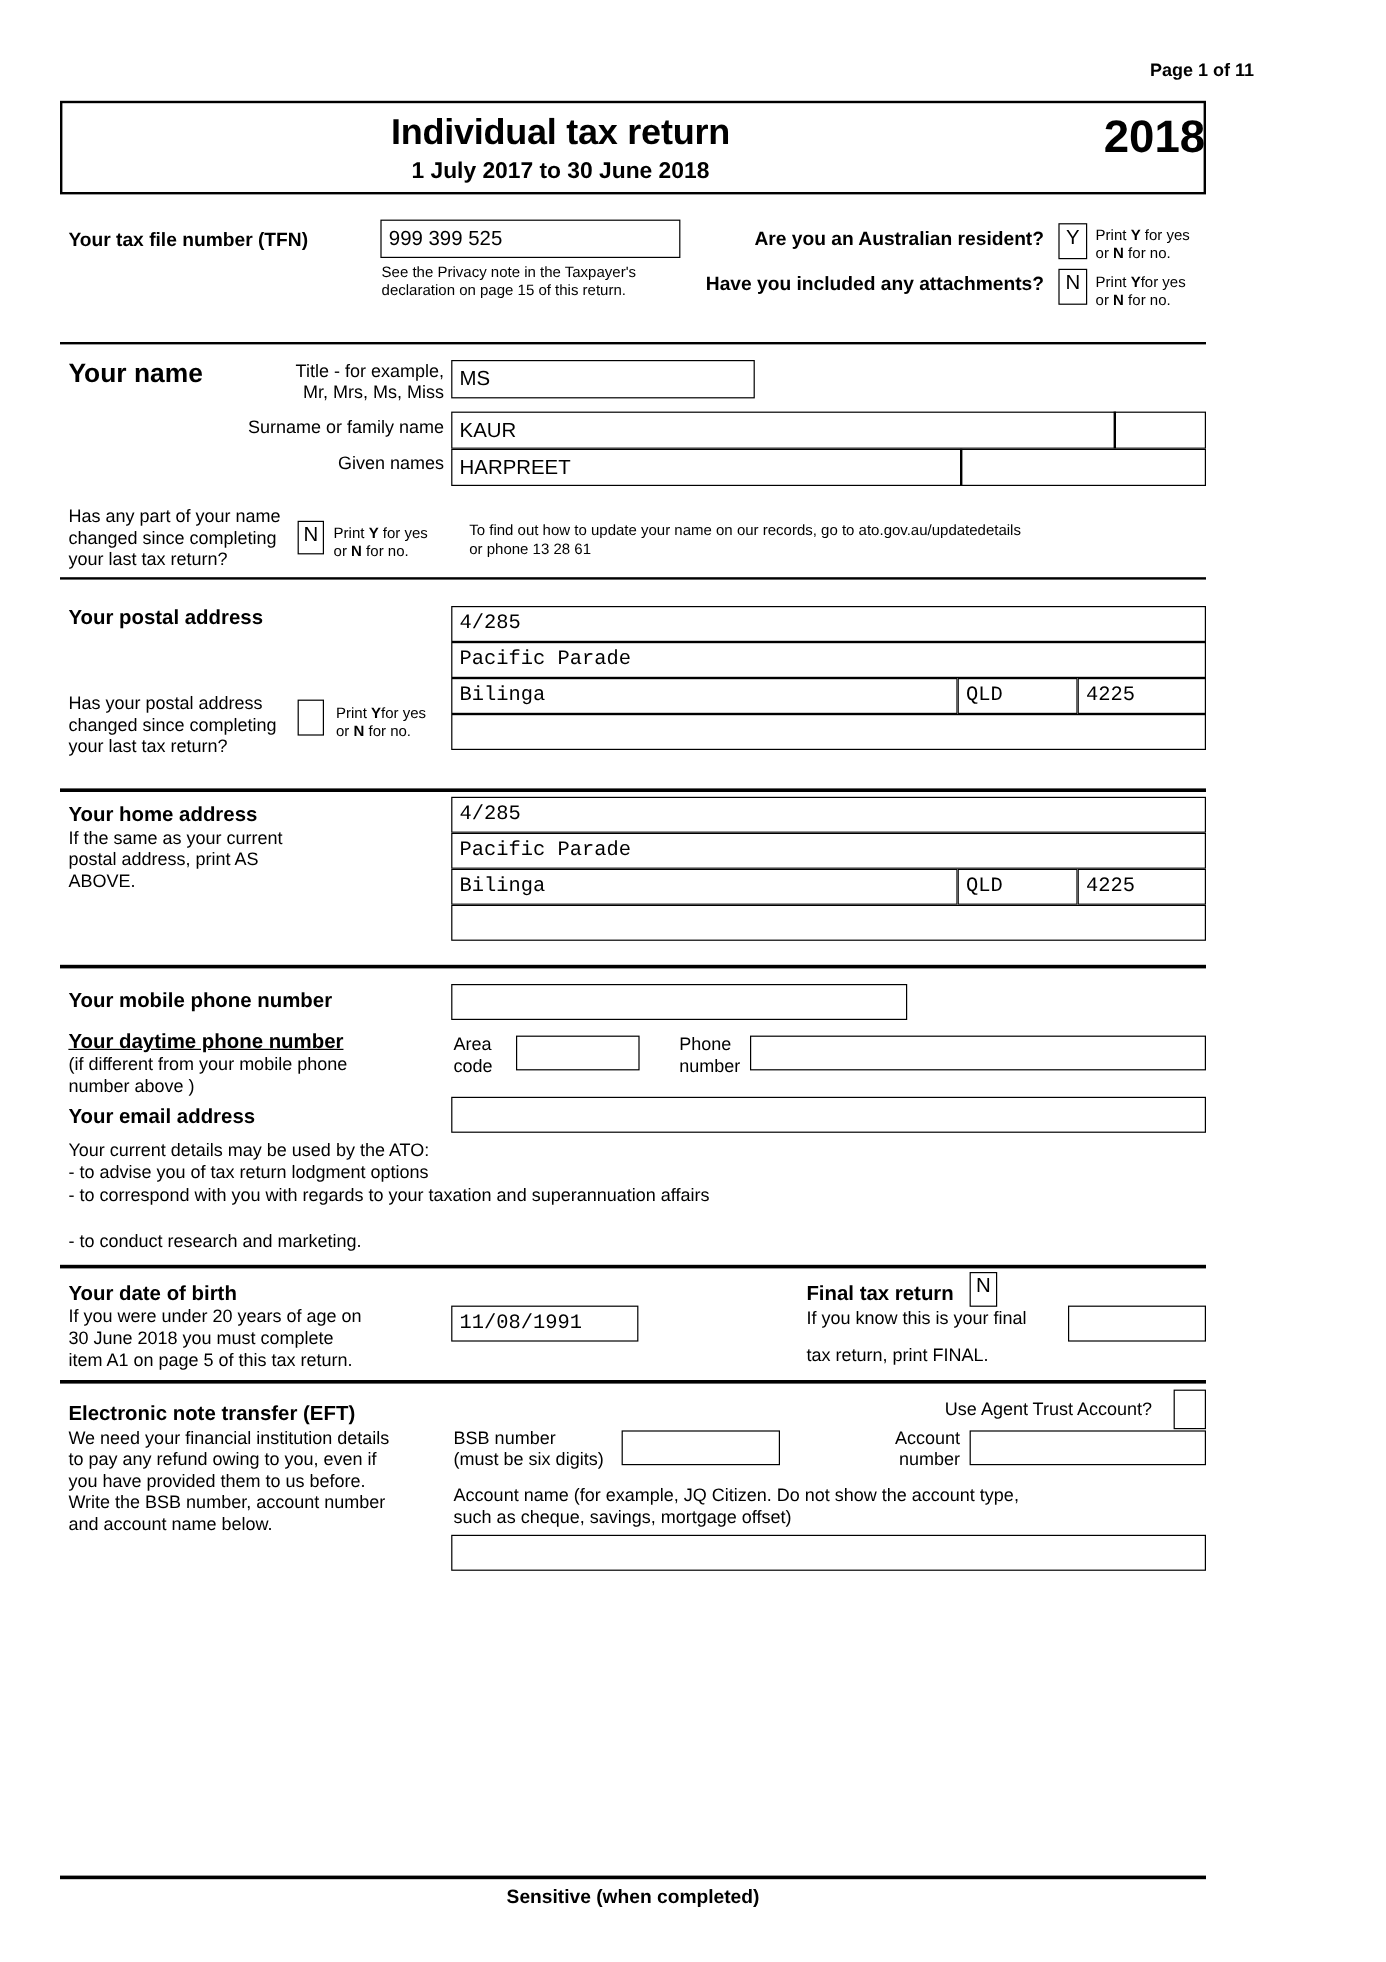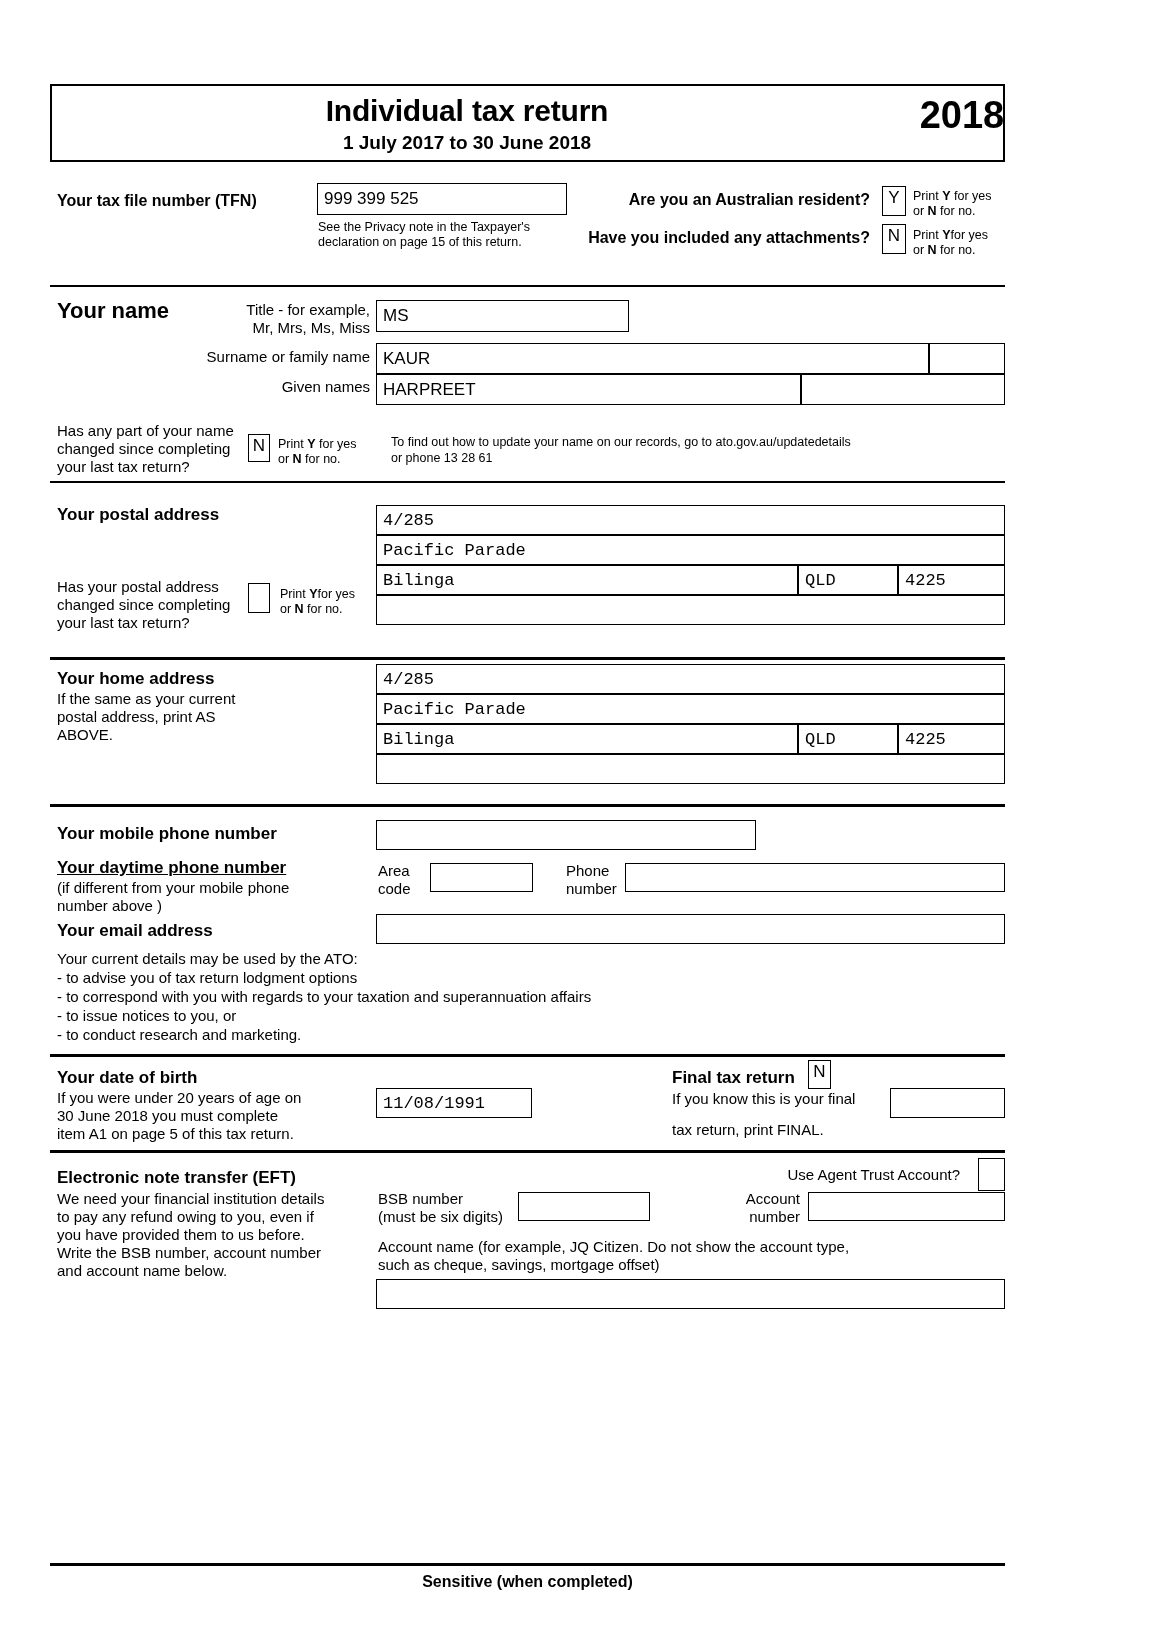--- a/index.html
+++ b/index.html
@@ -112,20 +112,21 @@
     text-align: center;
     font-size: 16px;
     font-weight: bold;
   }
 </style>
 </head>
 <body>
 
 <div id="page">
 
+  <div class="abs page-num">Page 1 of 11</div>
 
   <div class="abs title-box">
     <div class="abs title-main">Individual tax return</div>
     <div class="abs title-sub">1 July 2017 to 30 June 2018</div>
     <div class="abs title-year">2018</div>
   </div>
 
   <div class="abs lbl-bold" style="left:57px; top:191px; width:270px;">Your tax file number (TFN)</div>
 
   <div class="abs fbox" style="left:317px; top:183px; width:250px; height:32px;">
@@ -267,21 +268,20 @@
   </div>
 
   <div class="abs lbl-bold" style="left:57px; top:921px; width:300px; font-size:17px;">Your email address</div>
   <div class="abs fbox" style="left:376px; top:914px; width:629px; height:30px;">
     <span class="fval fval-sans"></span>
   </div>
 
   <div class="abs lbl" style="left:57px; top:950px; width:700px;">Your current details may be used by the ATO:</div>
   <div class="abs lbl" style="left:57px; top:969px; width:700px;">- to advise you of tax return lodgment options</div>
   <div class="abs lbl" style="left:57px; top:988px; width:700px;">- to correspond with you with regards to your taxation and superannuation affairs</div>
-  <div class="abs lbl" style="left:57px; top:1007px; width:700px;">- to issue notices to you, or</div>
   <div class="abs lbl" style="left:57px; top:1026px; width:700px;">- to conduct research and marketing.</div>
 
   <div class="abs rule-thick" style="left:50px; top:1054px; width:955px;"></div>
 
   <div class="abs lbl-bold" style="left:57px; top:1068px; width:300px; font-size:17px;">Your date of birth</div>
   <div class="abs lbl" style="left:57px; top:1089px; width:320px;">If you were under 20 years of age on</div>
   <div class="abs lbl" style="left:57px; top:1107px; width:320px;">30 June 2018 you must complete</div>
   <div class="abs lbl" style="left:57px; top:1125px; width:320px;">item A1 on page 5 of this tax return.</div>
 
   <div class="abs fbox" style="left:376px; top:1088px; width:156px; height:30px;">

